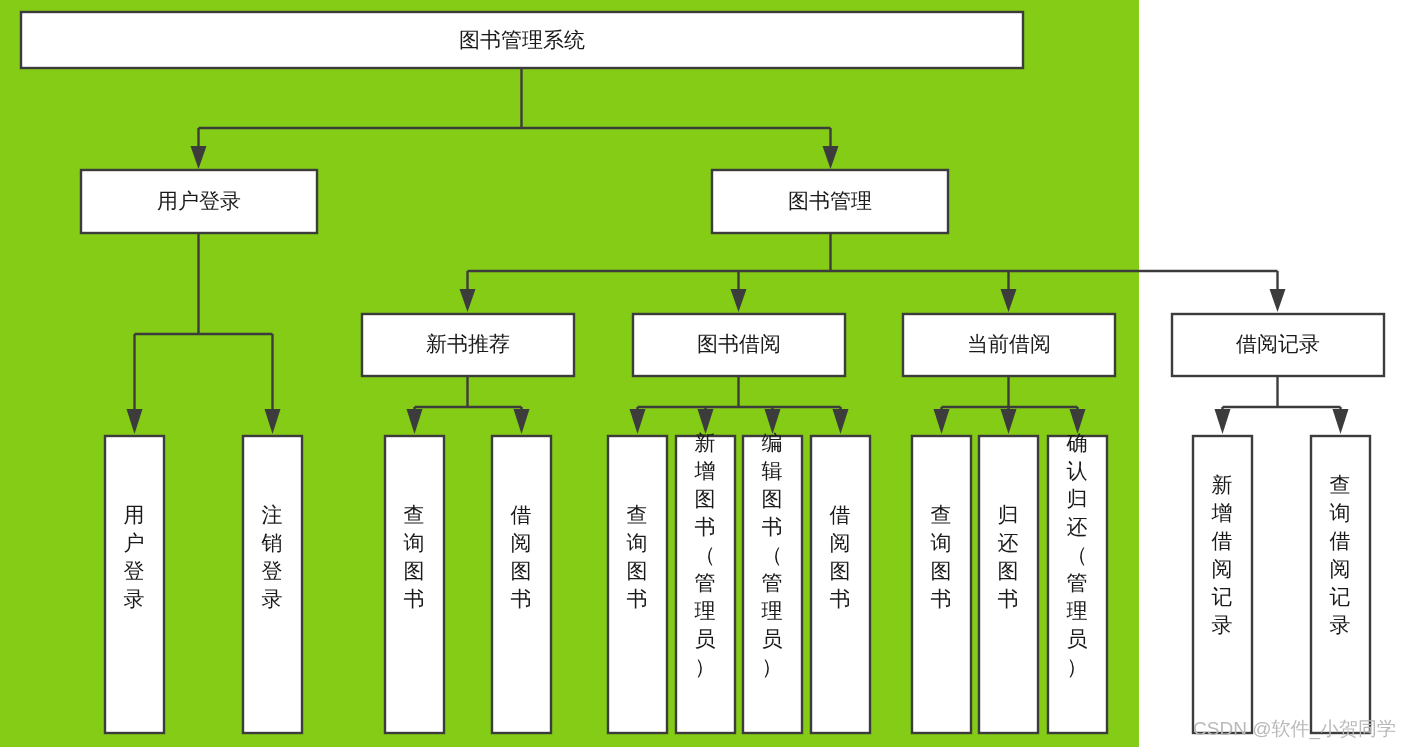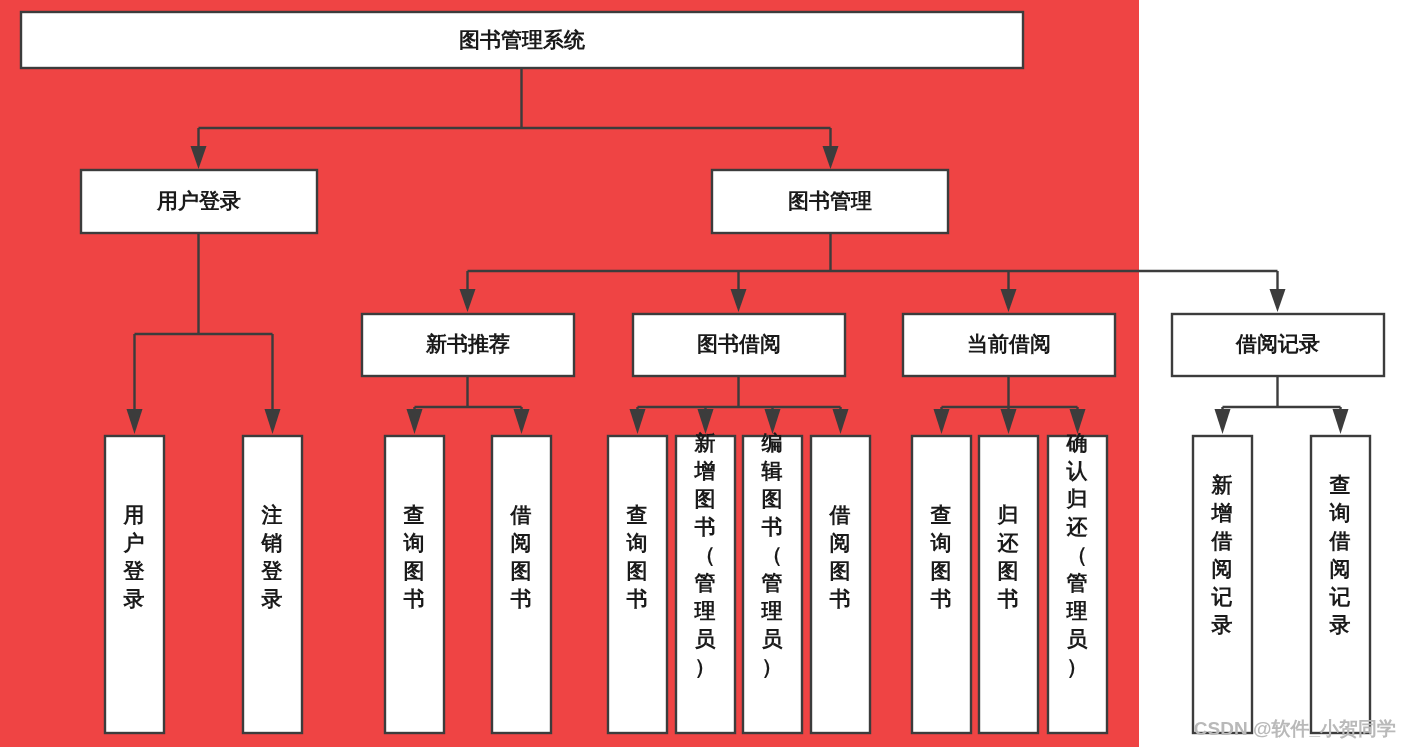--- a/index.html
+++ b/index.html
@@ -10,22 +10,21 @@
   body {
     width: 1405px;
     height: 747px;
     font-family: "Liberation Sans", "DejaVu Sans", sans-serif;
     overflow: hidden;
   }
   #diagram-root {
     position: relative;
     width: 1139px;
     height: 747px;
-    background: #ef4444;
-    font-weight: bold;
+    background: #84cc16;
   }
   svg.diagram-canvas {
     position: absolute;
     top: 0;
     left: 0;
     width: 1405px;
     height: 747px;
   }
   .node-box {
     fill: #ffffff;

